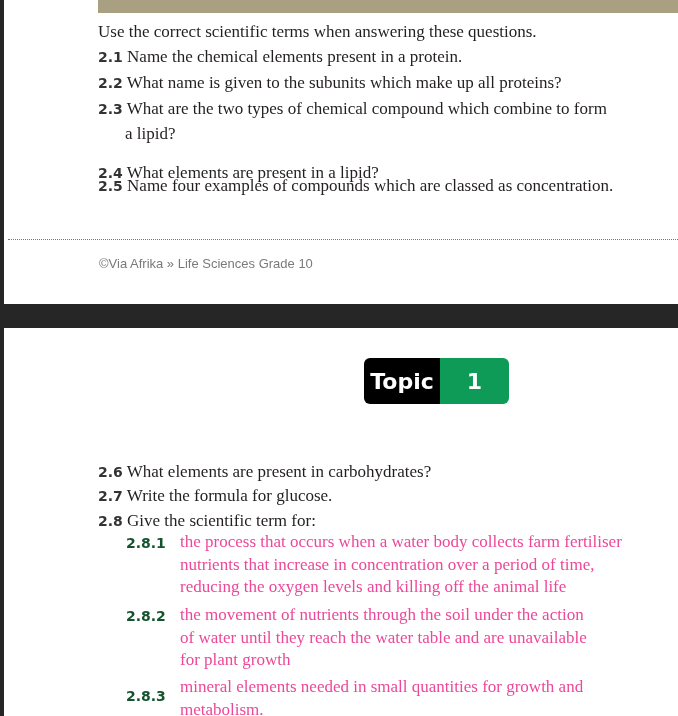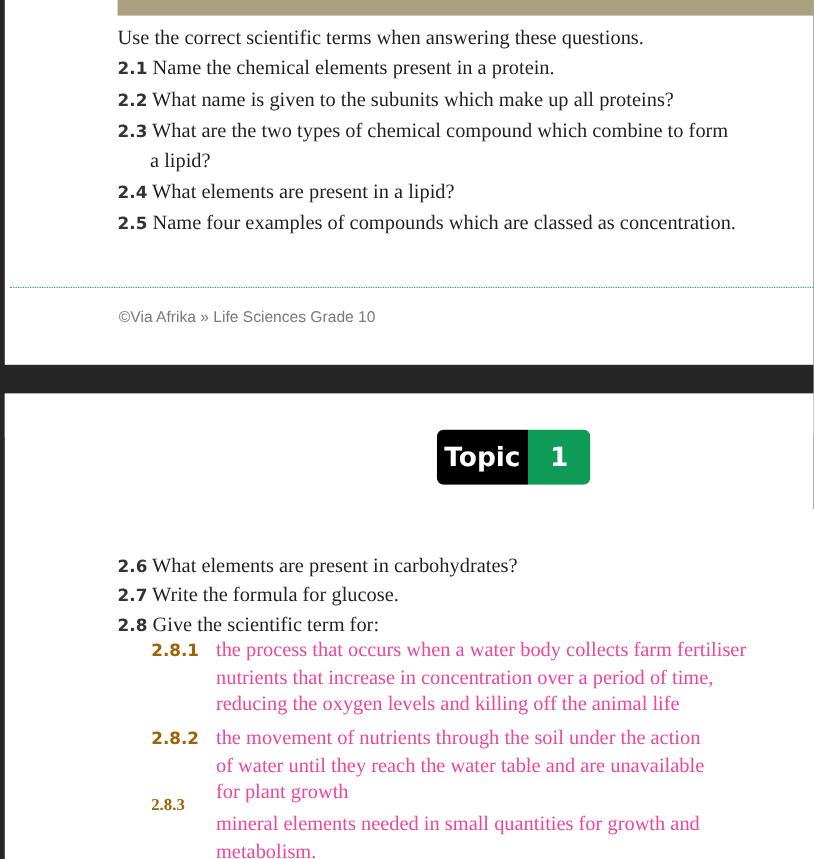--- a/index.html
+++ b/index.html
@@ -6,38 +6,38 @@
   body{width:678px;height:716px;overflow:hidden;background:#262626;position:relative;font-family:"DejaVu Serif",serif;}
   .page{position:absolute;left:4px;right:0;background:#fff;overflow:hidden;}
   .page1{top:0;height:364px;}
   .page2{top:328px;height:388px;}
   .gap{position:absolute;left:0;right:0;top:304px;height:24px;background:#262626;}
   .hdr-bar{position:absolute;left:94px;right:0;top:0;height:13px;background:#a8a081;}
   .txt{position:absolute;font-family:"Liberation Serif",serif;font-size:17px;color:#231f20;white-space:nowrap;line-height:20px;}
   .num{font-family:"DejaVu Sans",sans-serif;font-weight:bold;font-size:14px;color:#333;}
   .rule{position:absolute;left:4px;right:0;top:239px;border-top:1px dotted #2a9d7a;}
   .footer{position:absolute;left:95px;top:256px;font-family:Liberation Sans, sans-serif;font-size:13px;color:#7a7a7a;}
-  .badge{position:absolute;left:360px;top:30px;height:46px;width:128px;border-radius:6px;overflow:hidden;display:flex;}
+  .badge{position:absolute;left:360px;top:30px;height:46px;width:145px;border-radius:6px;overflow:hidden;display:flex;}
   .badge .t{background:#000;color:#fff;font-family:"DejaVu Sans",sans-serif;font-weight:bold;font-size:22px;width:76px;display:flex;align-items:center;justify-content:center;}
   .badge .n{background:#0e9a57;color:#fff;font-family:"DejaVu Sans",sans-serif;font-weight:bold;font-size:22px;flex:1;display:flex;align-items:center;justify-content:center;}
-  .sub{position:absolute;left:122px;font-family:"DejaVu Sans",sans-serif;font-weight:bold;font-size:14px;color:#a16207;}
+  .sub{position:absolute;left:122px;font-family:"DejaVu Sans",sans-serif;font-weight:bold;font-size:14px;color:#14532d;}
   .subtxt{position:absolute;left:176px;font-family:"Liberation Serif",serif;font-size:17px;color:#ec4899;line-height:22.5px;white-space:nowrap;}
 </style>
 </head>
 <body>
 
 <div class="page page1">
   <div class="hdr-bar"></div>
   <div class="txt" style="left:94px;top:22px;">Use the correct scientific terms when answering these questions.</div>
 
   <div class="txt" style="left:94px;top:47px;"><span class="num">2.1</span> <span>Name the chemical elements present in a protein.</span></div>
   <div class="txt" style="left:94px;top:73px;"><span class="num">2.2</span> <span>What name is given to the subunits which make up all proteins?</span></div>
   <div class="txt" style="left:94px;top:99px;"><span class="num">2.3</span> <span>What are the two types of chemical compound which combine to form</span></div>
   <div class="txt" style="left:121px;top:124px;">a lipid?</div>
-  <div class="txt" style="left:94px;top:150px;text-align:right;"><span class="num">2.4</span> <span>What elements are present in a lipid?</span></div>
+  <div class="txt" style="left:94px;top:163px;text-align:right;"><span class="num">2.4</span> <span>What elements are present in a lipid?</span></div>
   <div class="txt" style="left:94px;top:176px;"><span class="num">2.5</span> <span>Name four examples of compounds which are classed as concentration.</span></div>
 
   <div class="rule"></div>
   <div class="footer">©Via Afrika  » Life Sciences Grade 10</div>
 </div>
 
 <div class="gap"></div>
 
 <div class="page page2">
   <div class="badge">
@@ -56,18 +56,18 @@
     <div>reducing the oxygen levels and killing off the animal life</div>
   </div>
 
   <div class="sub" style="top:280px;">2.8.2</div>
   <div class="subtxt" style="top:276px;">
     <div>the movement of nutrients through the soil under the action</div>
     <div>of water until they reach the water table and are unavailable</div>
     <div>for plant growth</div>
   </div>
 
-  <div class="sub" style="top:336px;font-family:Liberation Serif, serif;">2.8.3</div>
+  <div class="sub" style="top:360px;">2.8.3</div>
   <div class="subtxt" style="top:348px;">
     <div>mineral elements needed in small quantities for growth and</div>
     <div>metabolism.</div>
   </div>
 </div>
 
 </body></html>

